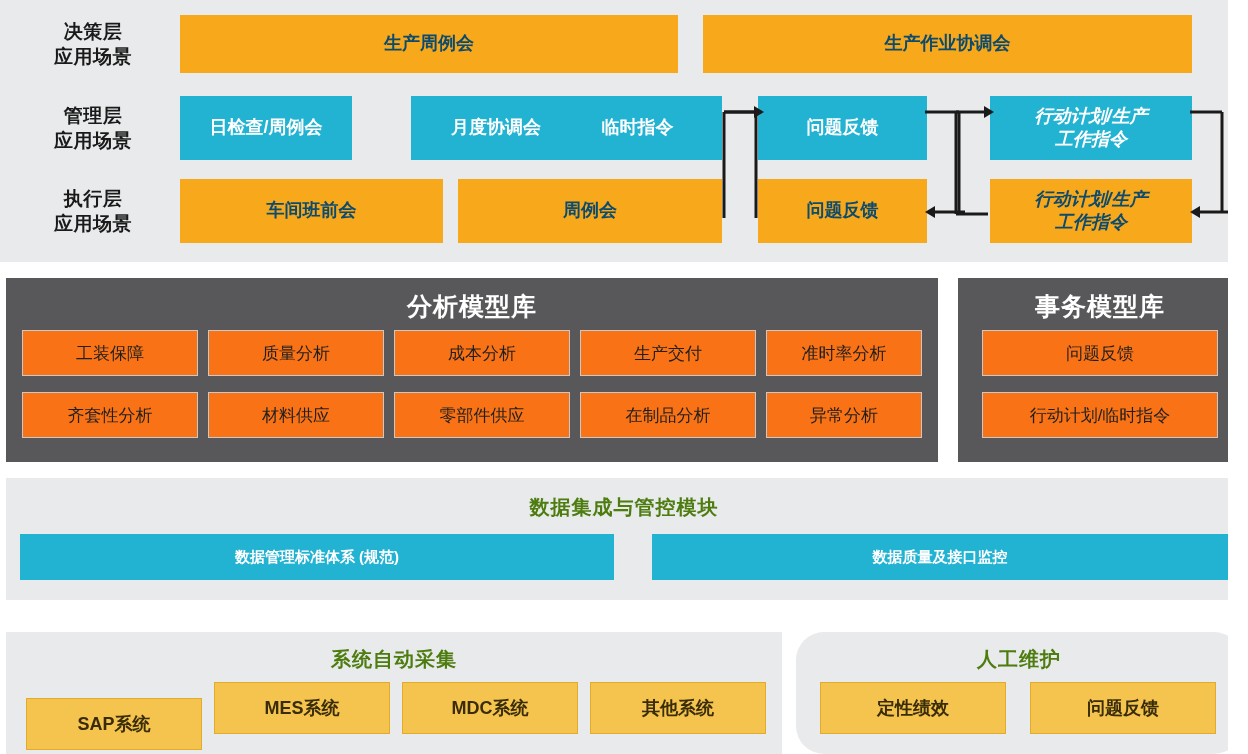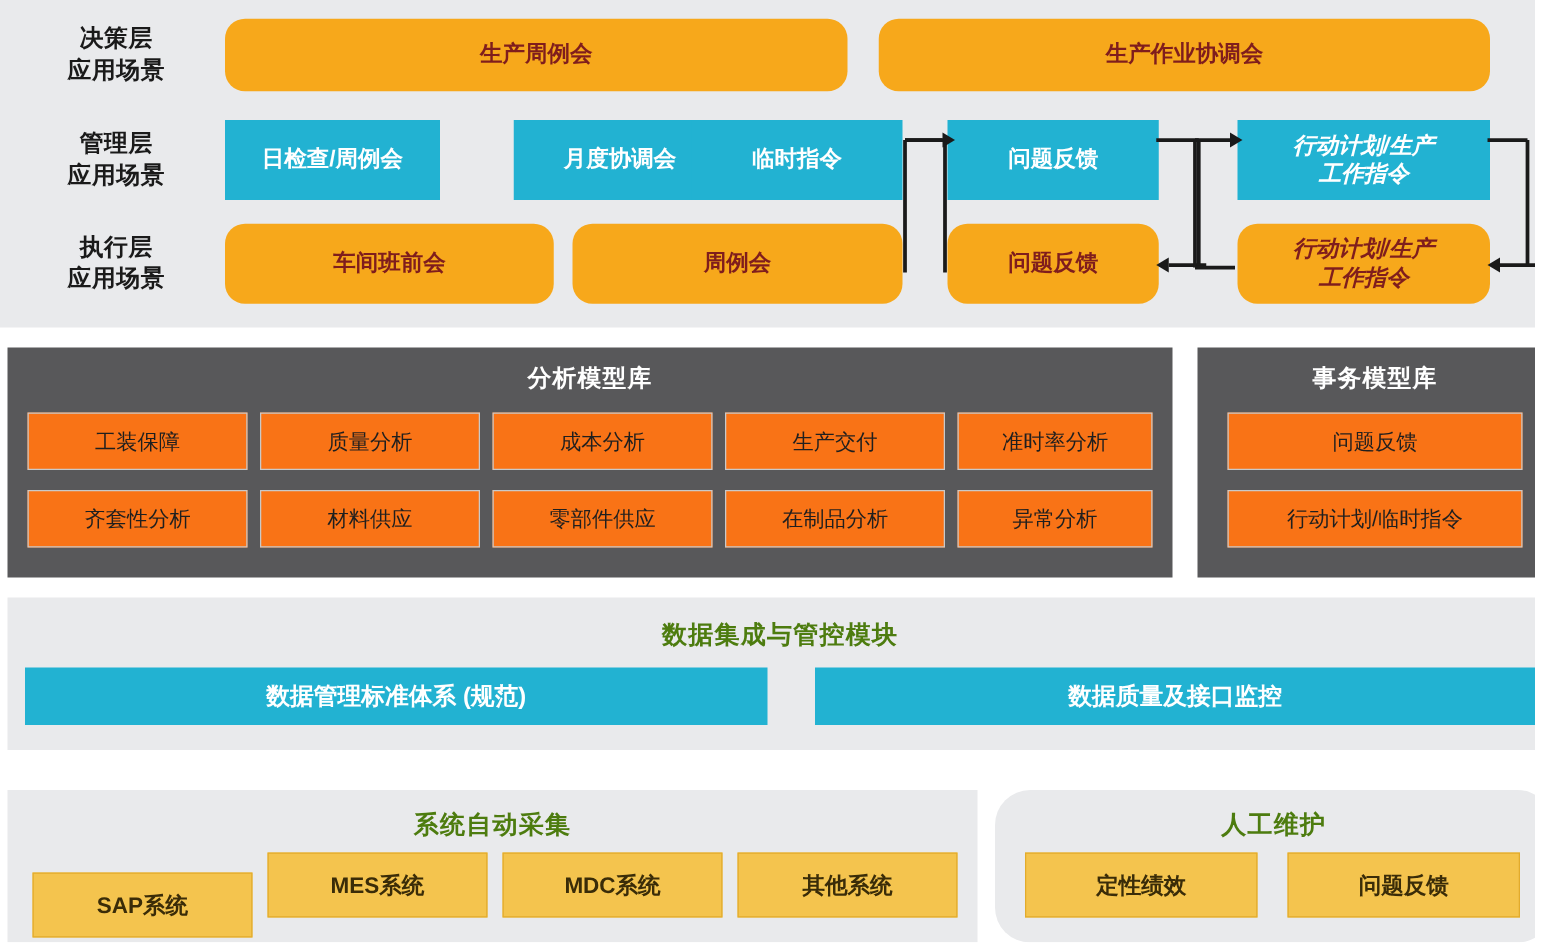--- a/index.html
+++ b/index.html
@@ -49,42 +49,41 @@
   .card {
     display: flex;
     align-items: center;
     justify-content: center;
     text-align: center;
     line-height: 1.3;
     box-sizing: border-box;
   }
   .card-orange {
     background: #f7a81b;
-    color: #7f1d1d;
+    color: #0c4a6e;
     font-size: 18px;
     font-weight: bold;
-    border-radius: 16px;
   }
   .card-blue {
     background: #22b2d2;
     color: #ffffff;
     font-size: 18px;
     font-weight: bold;
   }
   .card-blue.italic, .card-orange.italic {
     font-style: italic;
   }
 
   
   .lib-title {
     position: absolute;
     left: 0; right: 0;
     text-align: center;
     color: #ffffff;
-    font-size: 19px;
+    font-size: 25px;
     font-weight: bold;
     letter-spacing: 1px;
   }
   .lib-cell {
     position: absolute;
     box-sizing: border-box;
     background: #f97316;
     border: 1px solid #c9c9c9;
     display: flex;
     align-items: center;
@@ -105,21 +104,21 @@
     letter-spacing: 1px;
   }
   .bar-blue {
     position: absolute;
     box-sizing: border-box;
     background: #22b2d2;
     display: flex;
     align-items: center;
     justify-content: center;
     color: #ffffff;
-    font-size: 19px;
+    font-size: 15px;
     font-weight: bold;
   }
 
   
   .src-box {
     position: absolute;
     box-sizing: border-box;
     background: #f4c44e;
     border: 1px solid #e2ab2c;
     display: flex;

